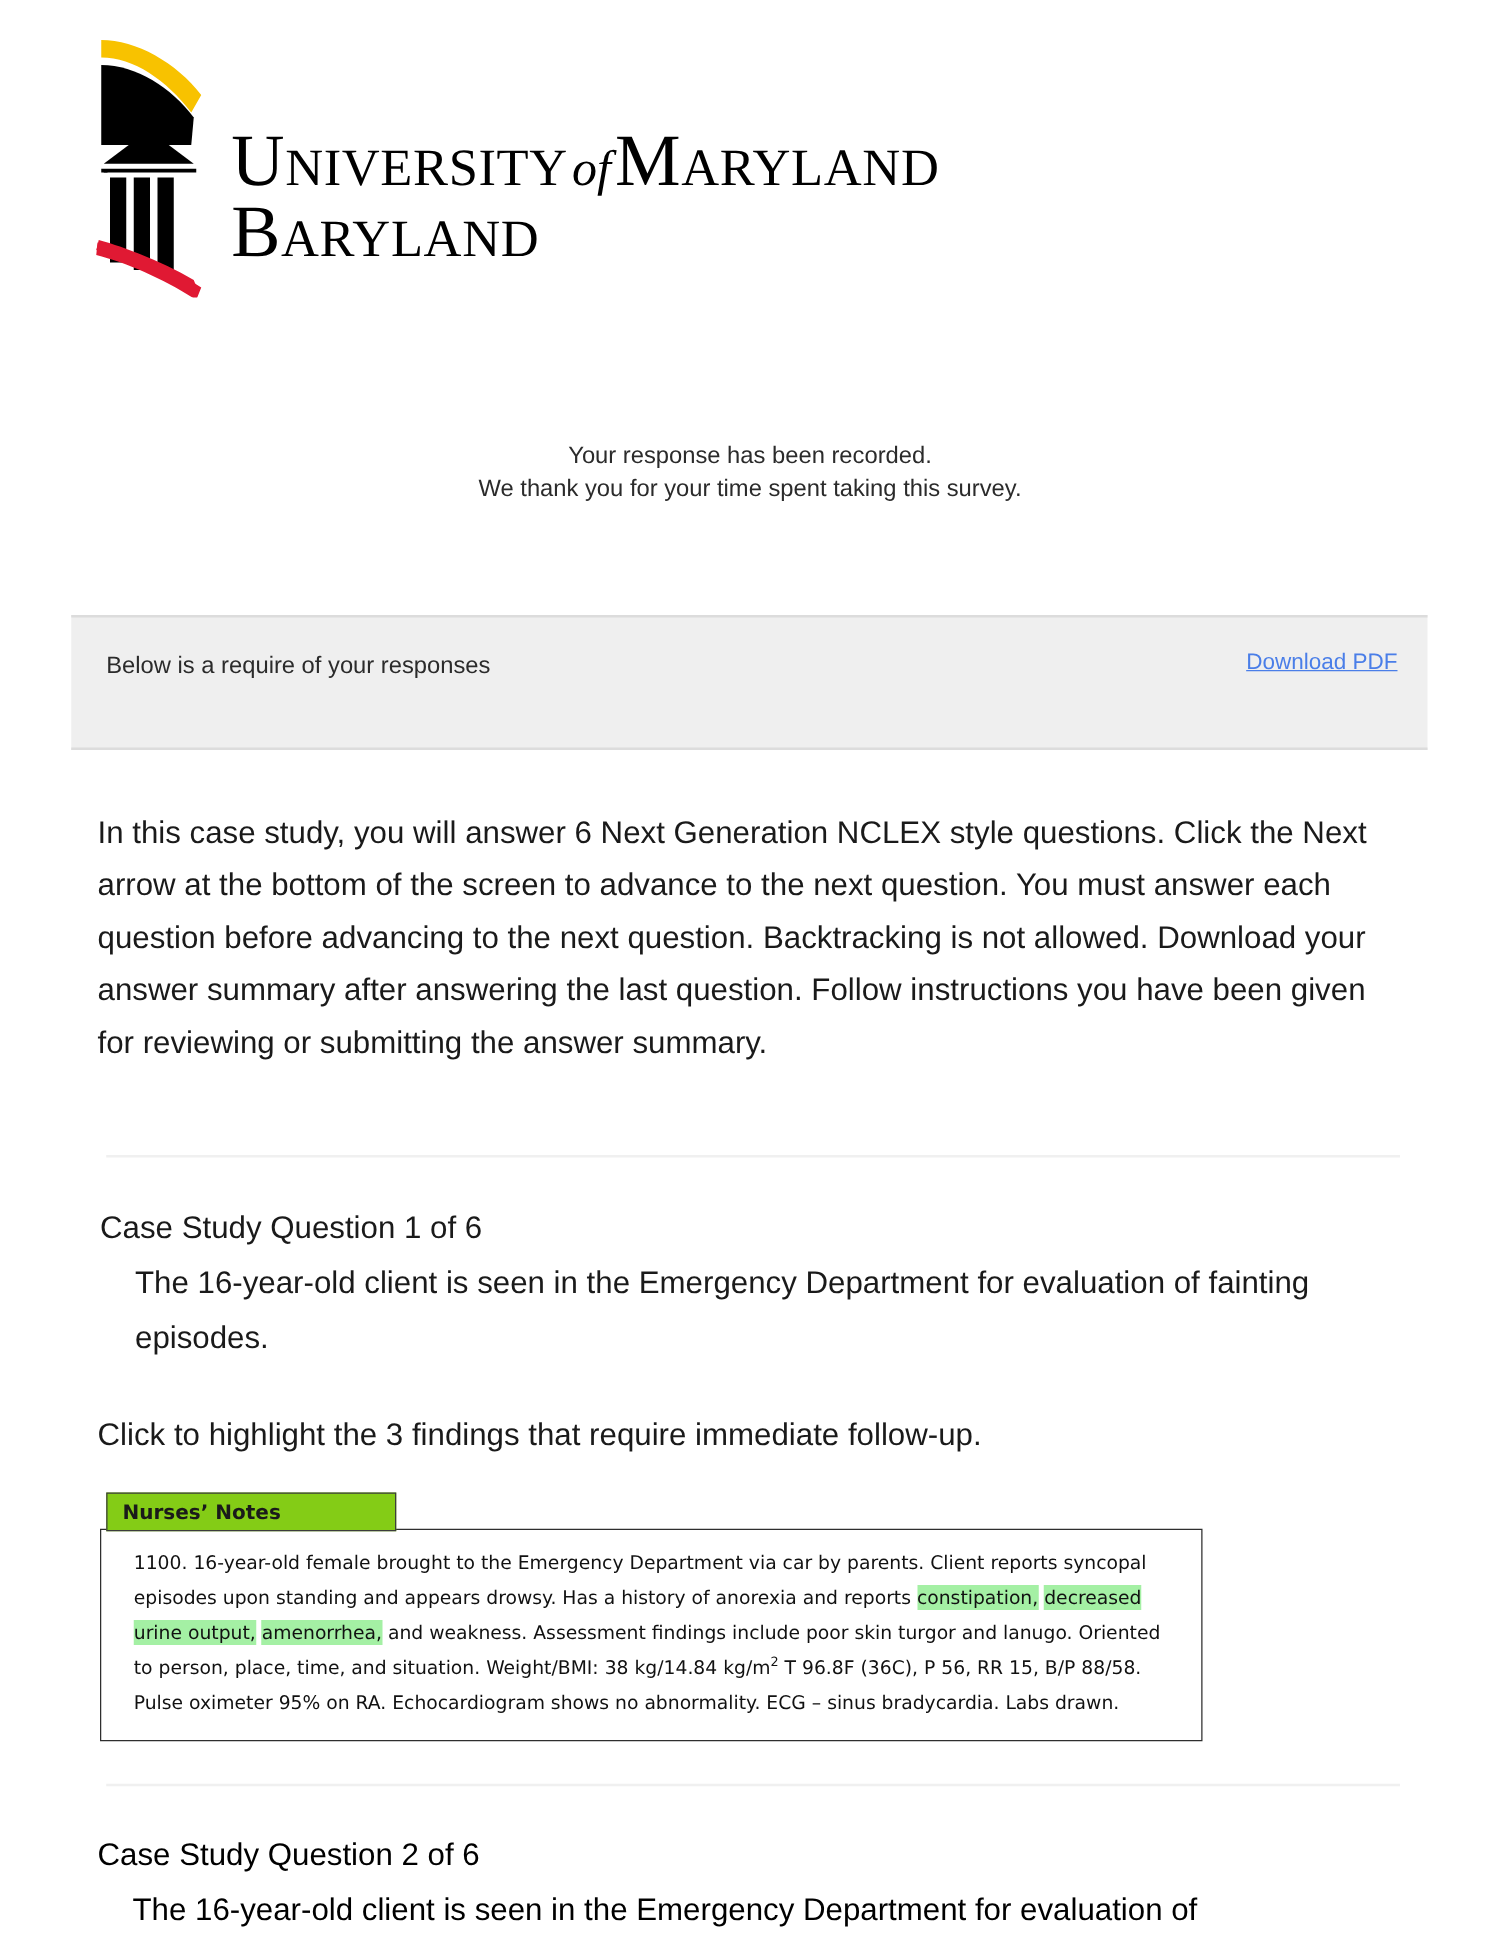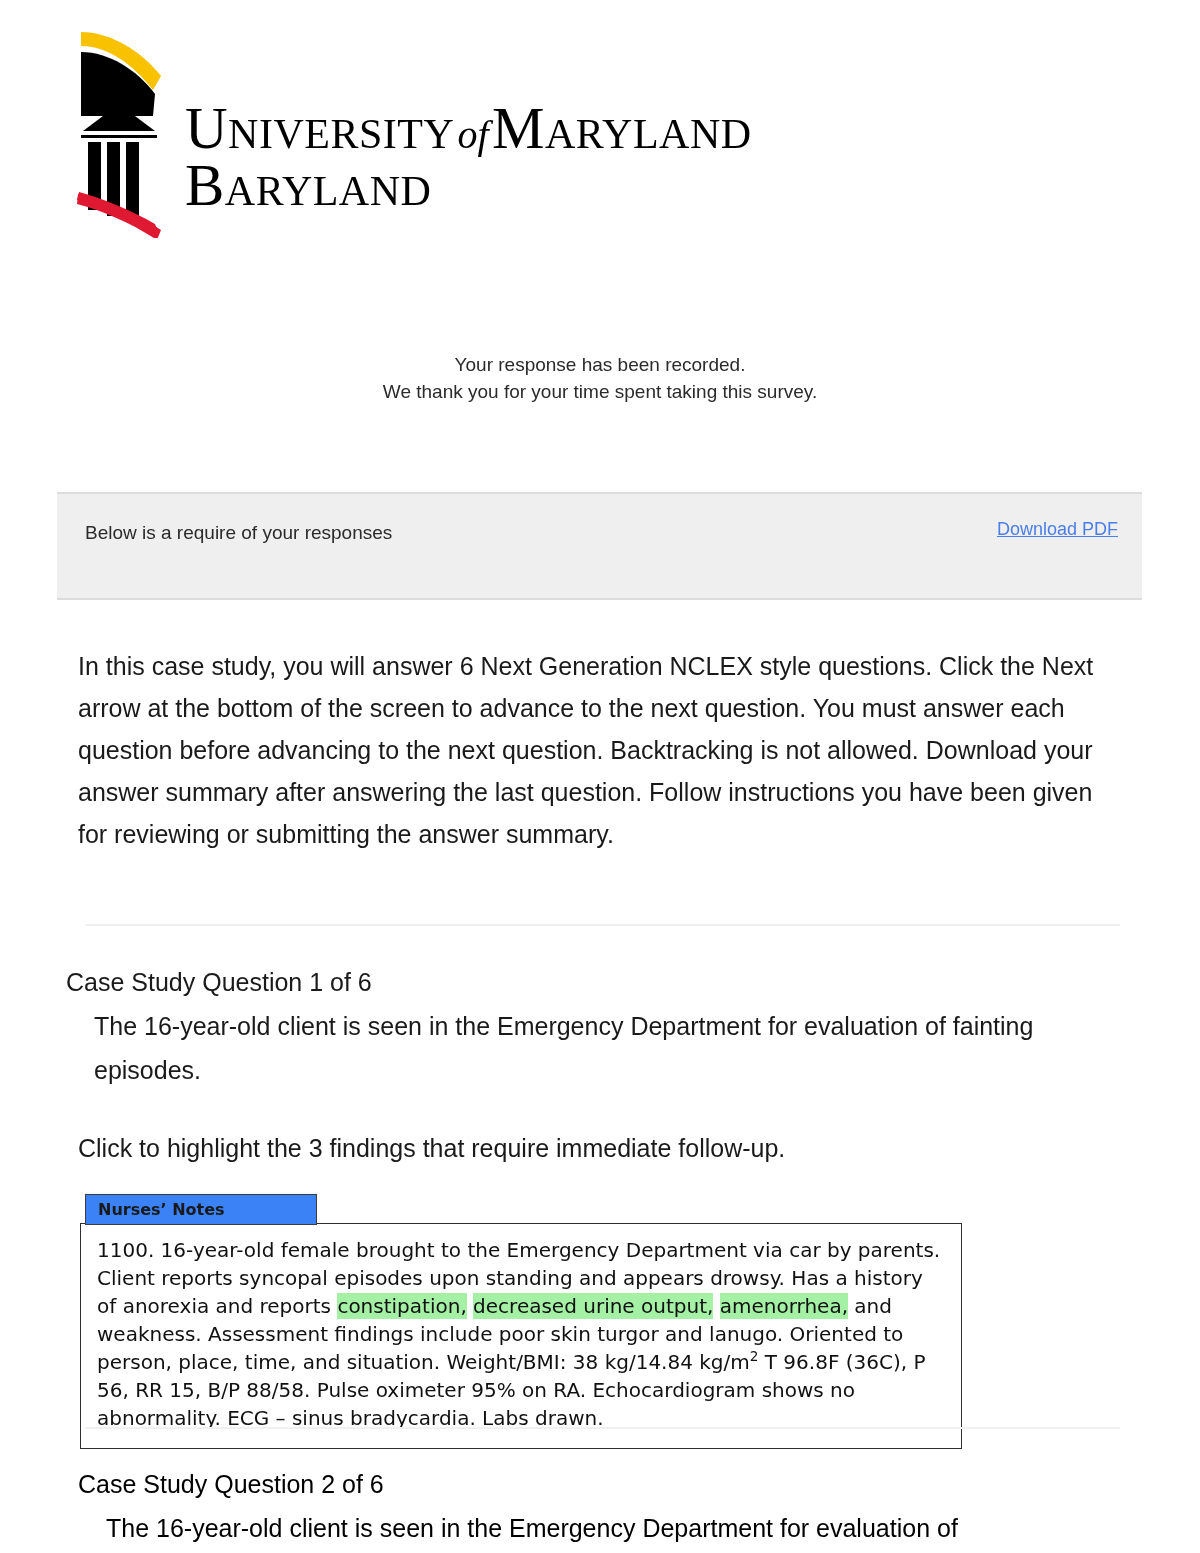--- a/index.html
+++ b/index.html
@@ -120,21 +120,21 @@
     position: absolute;
     left: 78px;
     top: 645px;
     width: 1045px;
     font-size: 25px;
     line-height: 42px;
     color: #1a1a1a;
   }
   .q1-block {
     position: absolute;
-    left: 66px;
+    left: 80px;
     top: 960px;
     width: 1045px;
     font-size: 25px;
     line-height: 44px;
     color: #1a1a1a;
   }
   .q1-heading { display: block; }
   .q1-stem { display: block; margin-left: 28px; }
   .highlight-instruction {
     position: absolute;
@@ -164,40 +164,40 @@
     width: 882px;
   }
   .notes-tab {
     position: absolute;
     left: 5px;
     top: 0;
     height: 31px;
     padding: 0 12px;
     min-width: 232px;
     box-sizing: border-box;
-    background: #3b82f6;
+    background: #84cc16;
     border: 1px solid #3c3c3c;
     font-family: "DejaVu Sans", sans-serif;
     font-size: 16px;
     font-weight: bold;
     color: #1a1a1a;
     line-height: 29px;
     z-index: 2;
   }
   .notes-body {
     position: absolute;
     left: 0;
     top: 29px;
     width: 882px;
     box-sizing: border-box;
     border: 1.5px solid #2e2e2e;
     background: #ffffff;
-    padding: 12px 14px 16px 16px;
+    padding: 12px 14px 16px 26px;
     font-family: "DejaVu Sans", sans-serif;
-    font-size: 20px;
+    font-size: 15px;
     line-height: 28px;
     color: #111111;
   }
   .hl {
     background: #a4f0a4;
     padding: 1px 0;
   }
   sup { font-size: 0.68em; vertical-align: super; line-height: 0; }
 </style>
 </head>

